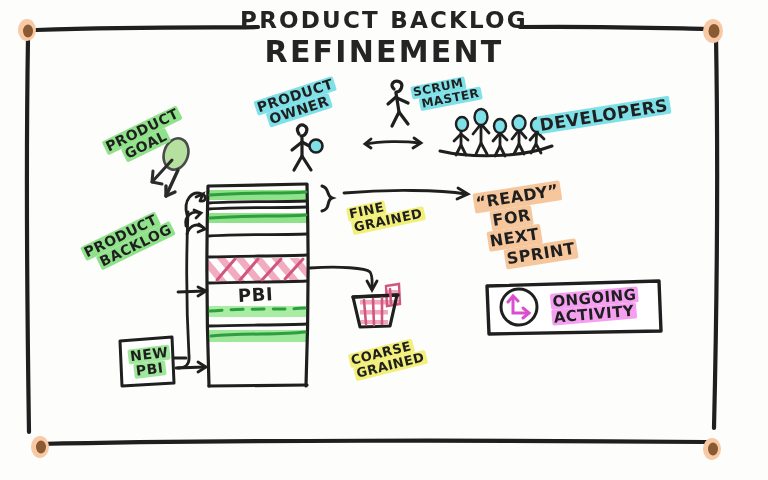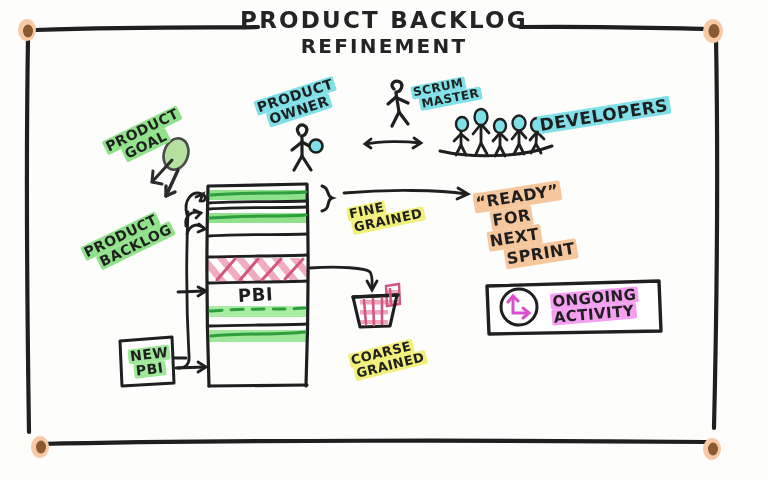--- a/index.html
+++ b/index.html
@@ -54,21 +54,21 @@
     top: 6px;
     width: 768px;
     text-align: center;
     font-family: "DejaVu Sans", sans-serif;
     font-weight: 700;
     font-size: 23px;
     letter-spacing: 2.2px;
     color: #242424;
     line-height: 1.22;
   }
-  #title .t2 { display: block; font-size: 20px; letter-spacing: 2.2px; }
+  #title .t2 { display: block; font-size: 30px; letter-spacing: 2.2px; }
 </style>
 </head>
 <body>
 
 <div id="canvas">
 
   <svg class="layer" viewBox="0 0 768 480">
     <defs>
       <pattern id="pinkHatch" width="14" height="14" patternUnits="userSpaceOnUse" patternTransform="rotate(-40)">
         <rect width="14" height="14" fill="#ffffff"></rect>

